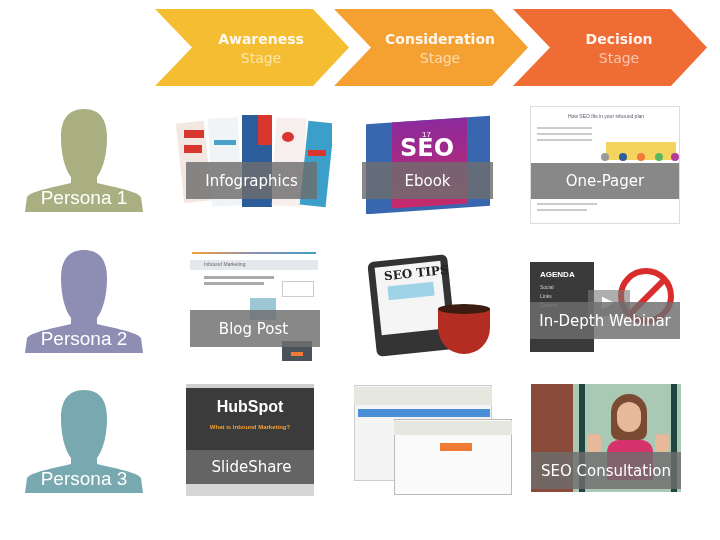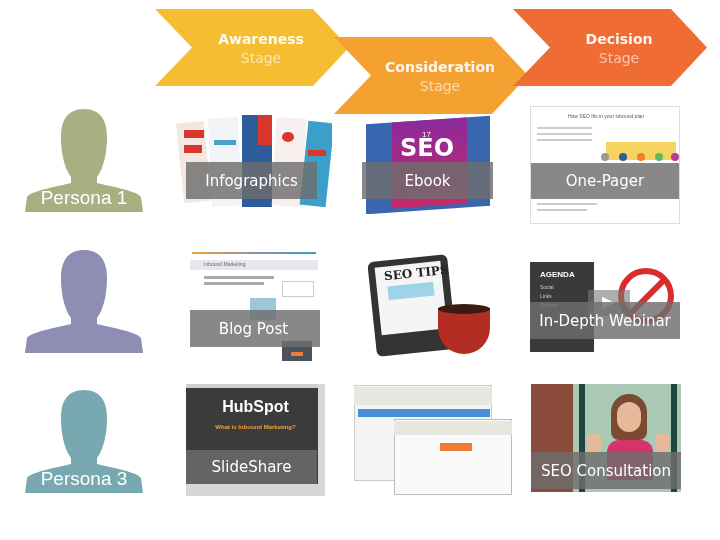--- a/index.html
+++ b/index.html
@@ -25,21 +25,21 @@
 <body>
 
 <div class="chevron" style="left:155px;width:194px;">
   <svg width="194" height="77">
     <polygon points="0,0 158,0 194,38.5 158,77 0,77 37,38.5" fill="#F5BE32"></polygon>
   </svg>
   <div class="chev-text chev-title" style="padding-left:18px;">Awareness</div>
   <div class="chev-text chev-sub" style="padding-left:18px;">Stage</div>
 </div>
 
-<div class="chevron" style="left:334px;width:194px;margin-top:28px;">
+<div class="chevron" style="left:334px;width:194px;">
   <svg width="194" height="77">
     <polygon points="0,0 158,0 194,38.5 158,77 0,77 37,38.5" fill="#F5A132"></polygon>
   </svg>
   <div class="chev-text chev-title" style="padding-left:18px;">Consideration</div>
   <div class="chev-text chev-sub" style="padding-left:18px;">Stage</div>
 </div>
 
 <div class="chevron" style="left:513px;width:194px;">
   <svg width="194" height="77">
     <polygon points="0,0 158,0 194,38.5 158,77 0,77 37,38.5" fill="#EF6C35"></polygon>
@@ -52,20 +52,21 @@
   <svg width="118" height="105" viewBox="0 0 118 105">
     <path d="M59,2 C42,2 36,14 36,30 C36,48 40,62 46,70 L46,76 C30,80 6,84 2,90 L0,105 L118,105 L116,90 C112,84 88,80 72,76 L72,70 C78,62 82,48 82,30 C82,14 76,2 59,2 Z" fill="#A9AF80"></path>
   </svg>
   <div class="persona-label">Persona 1</div>
 </div>
 
 <div class="persona" style="top:248px;">
   <svg width="118" height="105" viewBox="0 0 118 105">
     <path d="M59,2 C42,2 36,14 36,30 C36,48 40,62 46,70 L46,76 C30,80 6,84 2,90 L0,105 L118,105 L116,90 C112,84 88,80 72,76 L72,70 C78,62 82,48 82,30 C82,14 76,2 59,2 Z" fill="#8E8DB3"></path>
   </svg>
+  <div class="persona-label">Persona 2</div>
 </div>
 
 <div class="persona" style="top:388px;">
   <svg width="118" height="105" viewBox="0 0 118 105">
     <path d="M59,2 C42,2 36,14 36,30 C36,48 40,62 46,70 L46,76 C30,80 6,84 2,90 L0,105 L118,105 L116,90 C112,84 88,80 72,76 L72,70 C78,62 82,48 82,30 C82,14 76,2 59,2 Z" fill="#78A8B0"></path>
   </svg>
   <div class="persona-label">Persona 3</div>
 </div>
 
 <div class="tile" style="left:172px;top:110px;width:160px;height:100px;">
@@ -147,21 +148,21 @@
     <div class="abs" style="left:10px;top:31px;font-size:5px;color:#ccc;">Links</div>
     <div class="abs" style="left:10px;top:40px;font-size:5px;color:#ccc;">Content</div>
     <div class="bar" style="left:88px;top:6px;width:56px;height:56px;border:6px solid #d92c2c;border-radius:50%;box-sizing:border-box;"></div>
     <div class="bar" style="left:90px;top:32px;width:54px;height:6px;background:#d92c2c;transform:rotate(-45deg);"></div>
     <div class="bar" style="left:58px;top:28px;width:42px;height:26px;background:rgba(120,120,120,0.6);"></div>
     <div class="abs" style="left:72px;top:30px;font-size:16px;color:#fff;">▶</div>
   </div>
   <div class="tile-label" style="left:0px;top:40px;width:150px;height:37px;">In-Depth Webinar</div>
 </div>
 
-<div class="tile" style="left:186px;top:384px;width:139px;height:112px;background:#d8d8d8;">
+<div class="tile" style="left:186px;top:384px;width:128px;height:112px;background:#d8d8d8;">
   <div class="thumb">
     <div class="bar" style="left:0;top:0;width:132px;height:4px;background:#cfcfcf;"></div>
     <div class="bar" style="left:0;top:4px;width:132px;height:96px;background:#3b3b3b;"></div>
     <div class="abs" style="left:0;right:0;top:14px;text-align:center;font-size:16px;font-weight:bold;color:#fff;">HubSpot</div>
     <div class="abs" style="left:0;right:0;top:40px;text-align:center;font-size:6px;font-weight:bold;color:#f5a132;">What is Inbound Marketing?</div>
     <div class="bar" style="left:0;top:100px;width:132px;height:12px;background:#d6d6d6;"></div>
   </div>
   <div class="tile-label" style="left:0px;top:66px;width:131px;height:34px;">SlideShare</div>
 </div>
 

